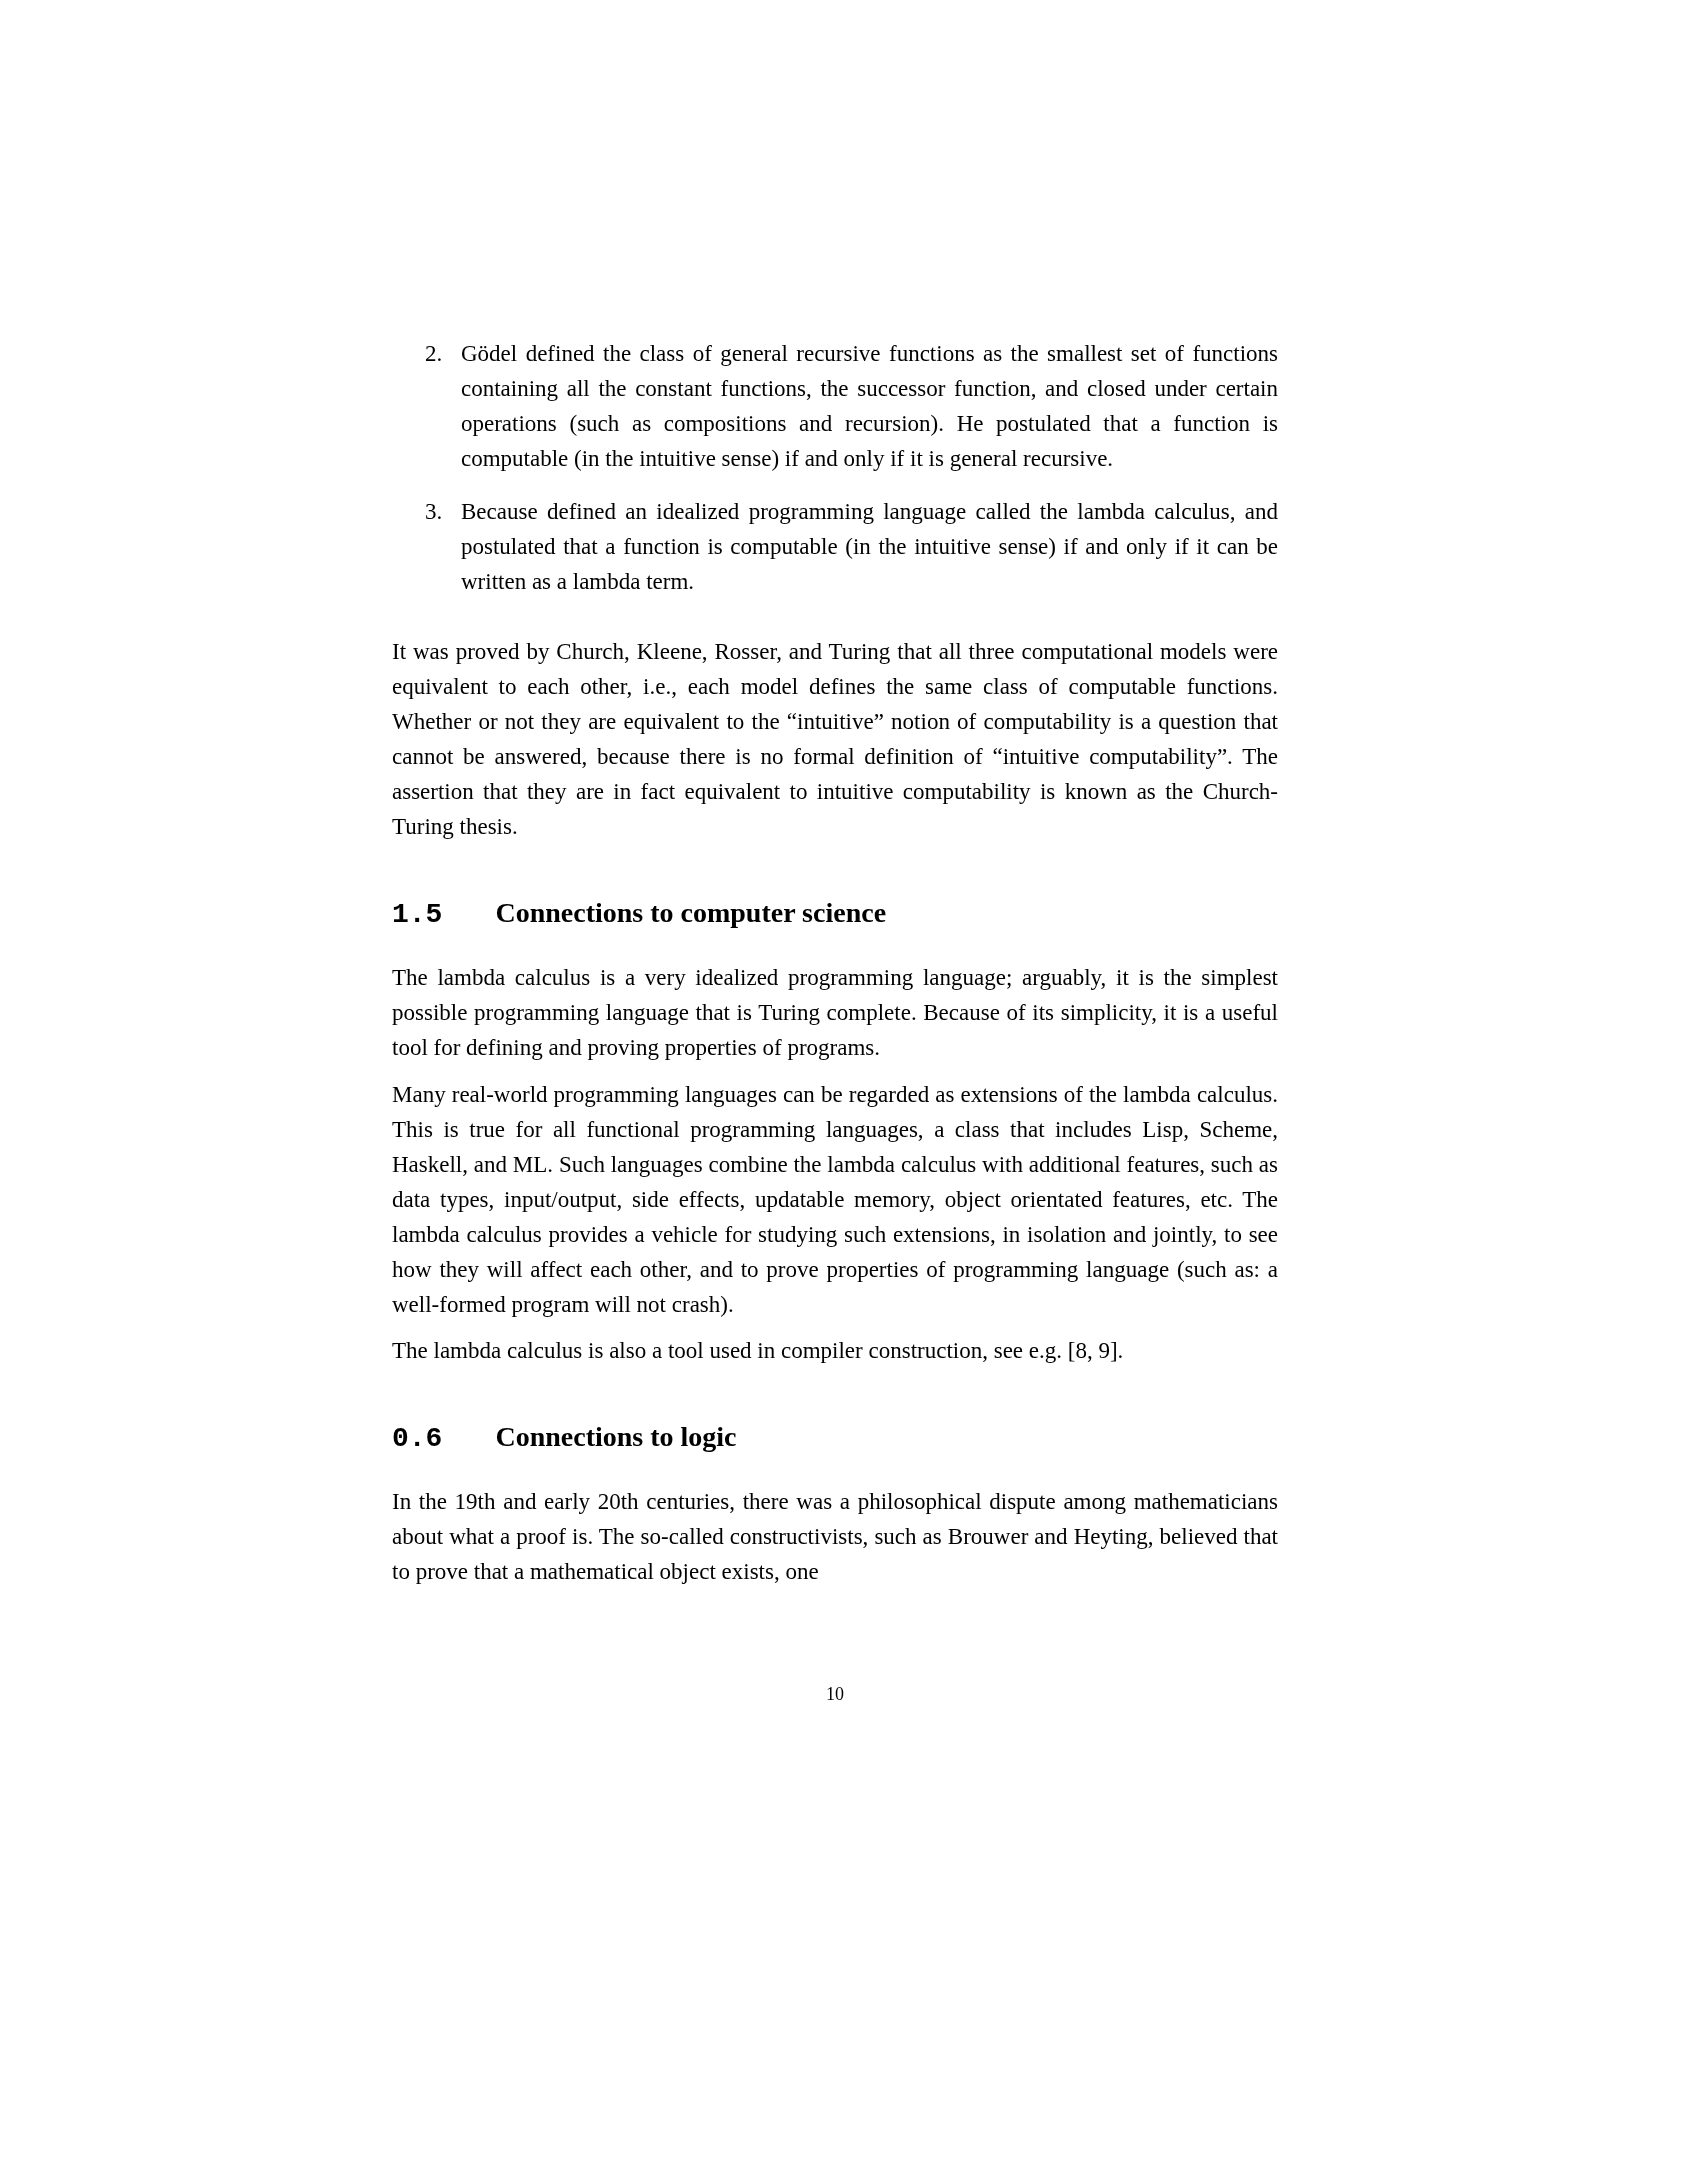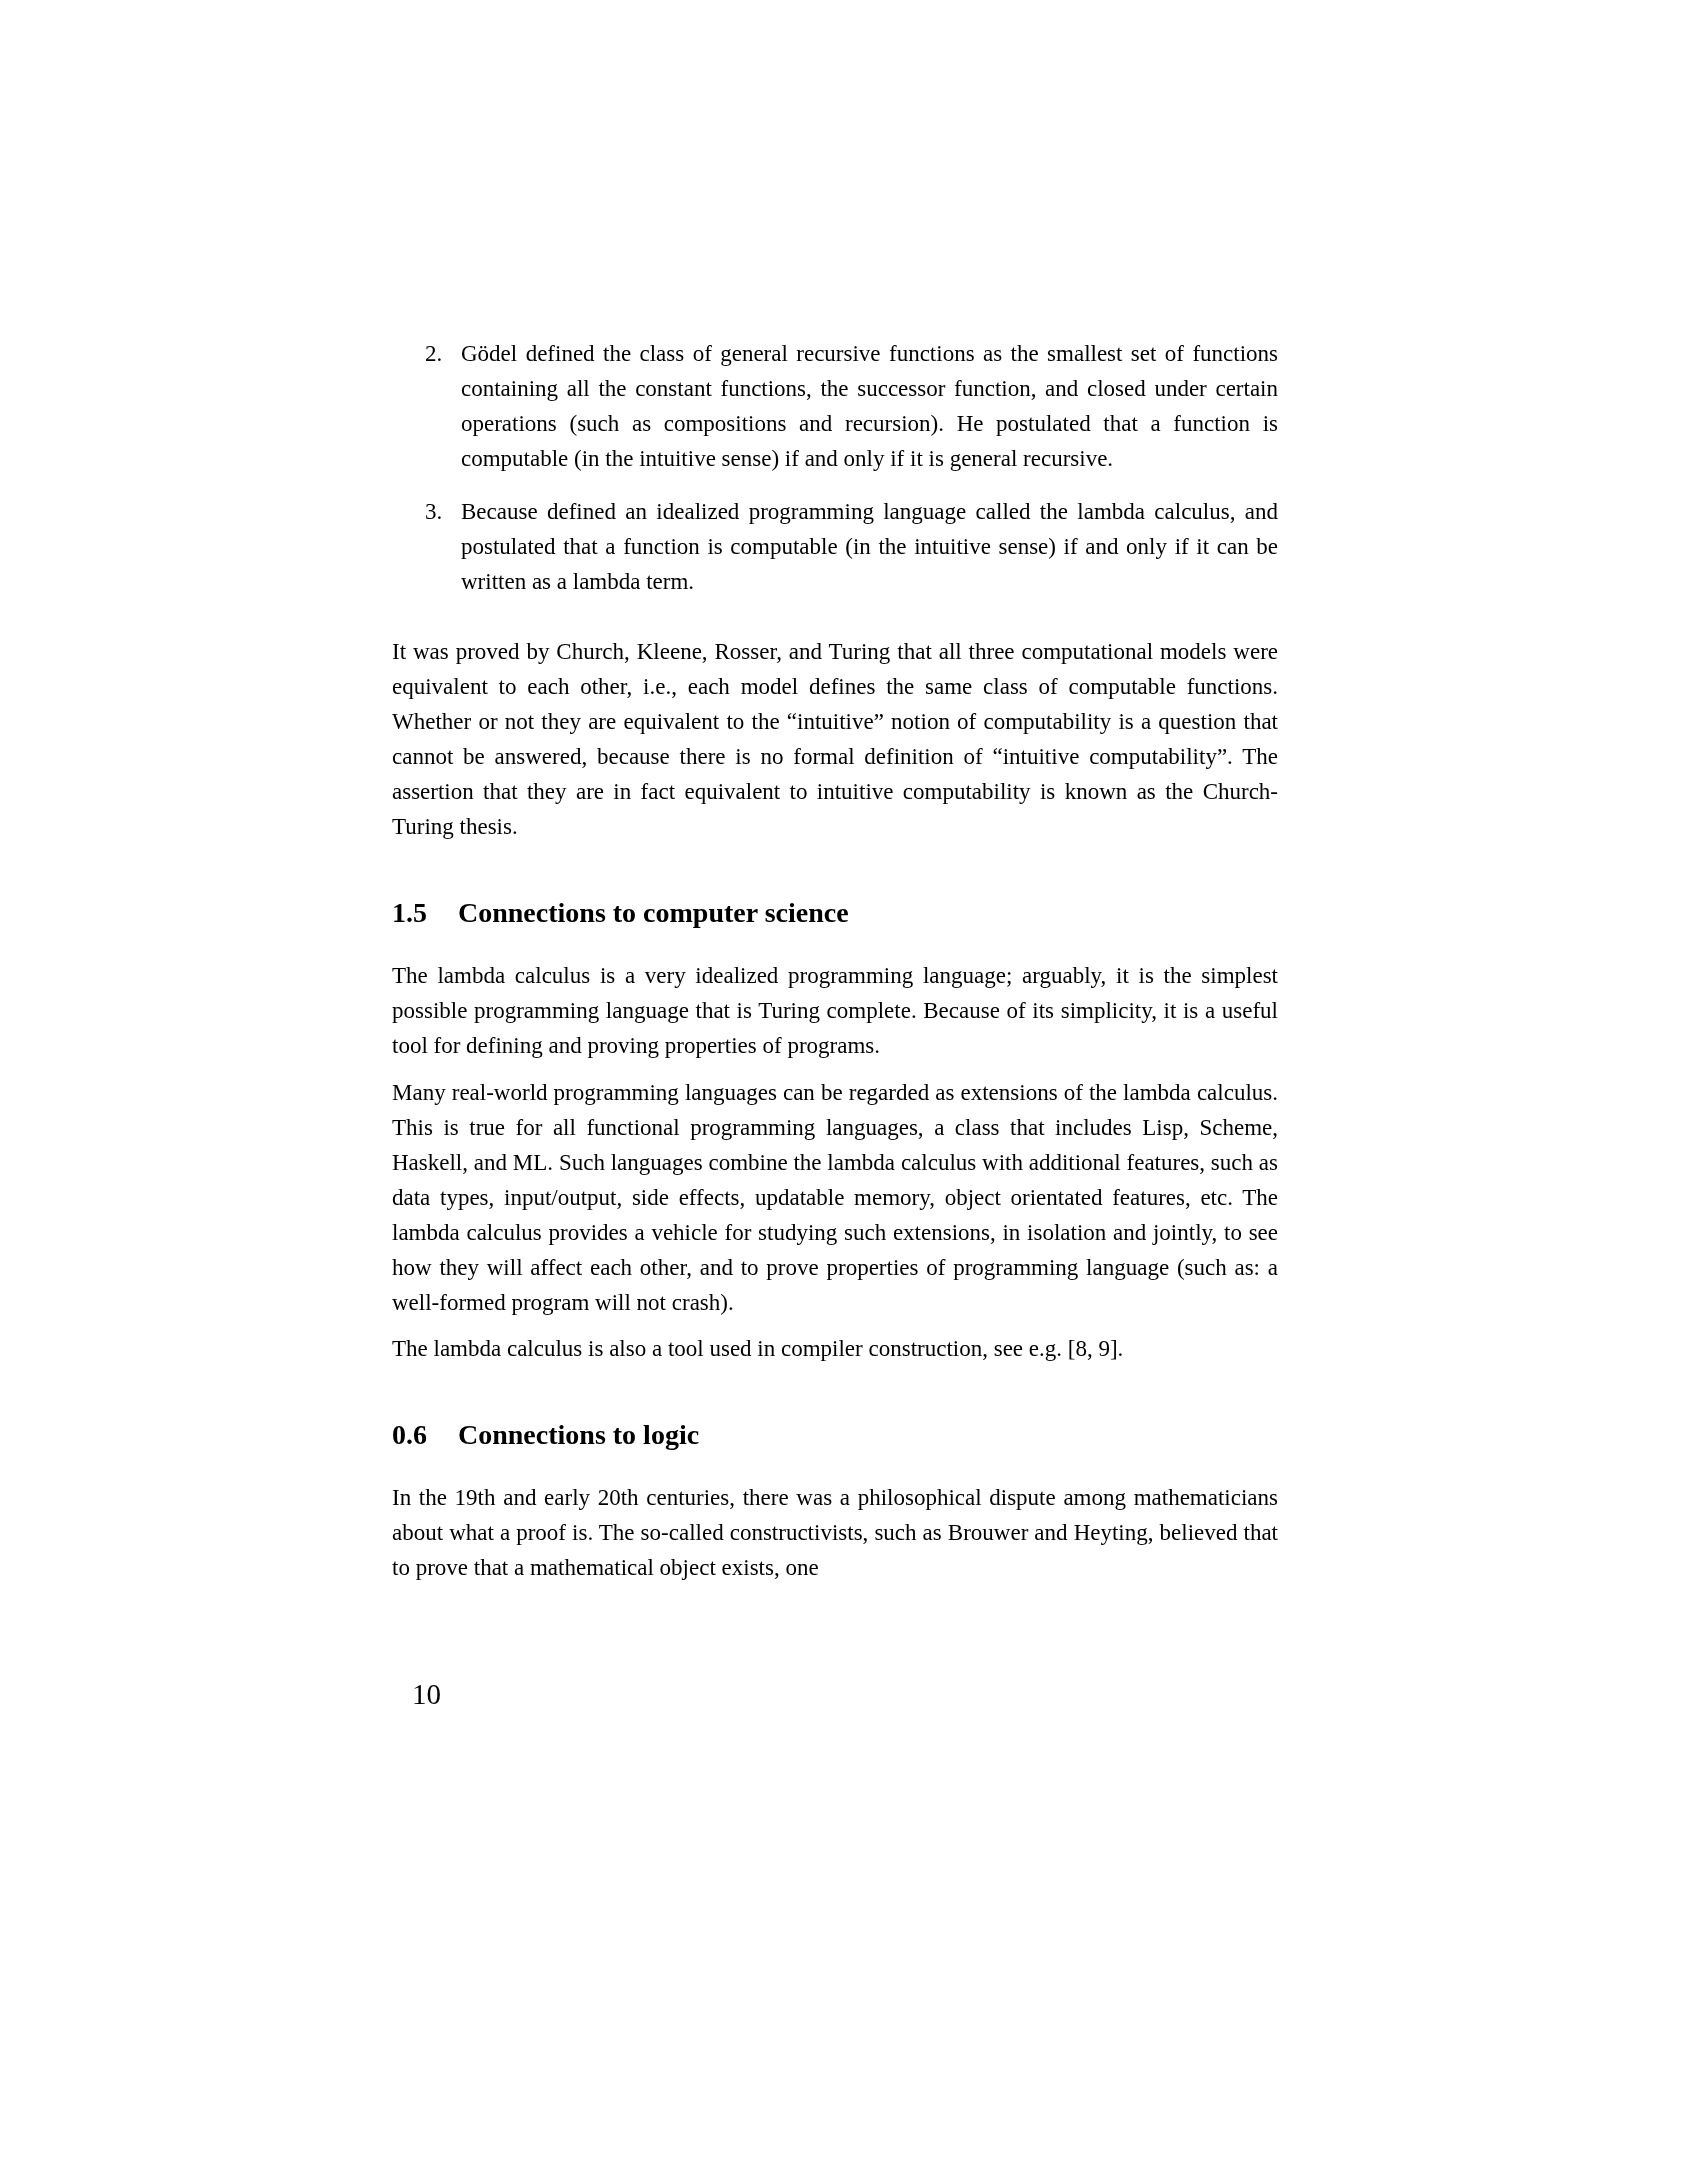--- a/index.html
+++ b/index.html
@@ -51,30 +51,31 @@
   .section-heading {
     margin-top: 51px;
     margin-bottom: 28px;
     font-size: 28px;
     line-height: 35px;
     font-weight: bold;
     text-align: left;
   }
   .section-number {
     display: inline-block;
-    margin-right: 31px;
+    margin-right: 53px;
+    font-family: Liberation Mono, monospace;
   }
 
   .page-number {
     position: absolute;
-    left: 412px;
+    left: 392px;
     top: 1677px;
     width: 886px;
-    text-align: left;
-    font-size: 29px;
+    text-align: center;
+    font-size: 18px;
     line-height: 35px;
   }
 </style>
 </head>
 <body>
 
 <div class="page">
   <div class="content">
 
     <div class="ordered-list">

